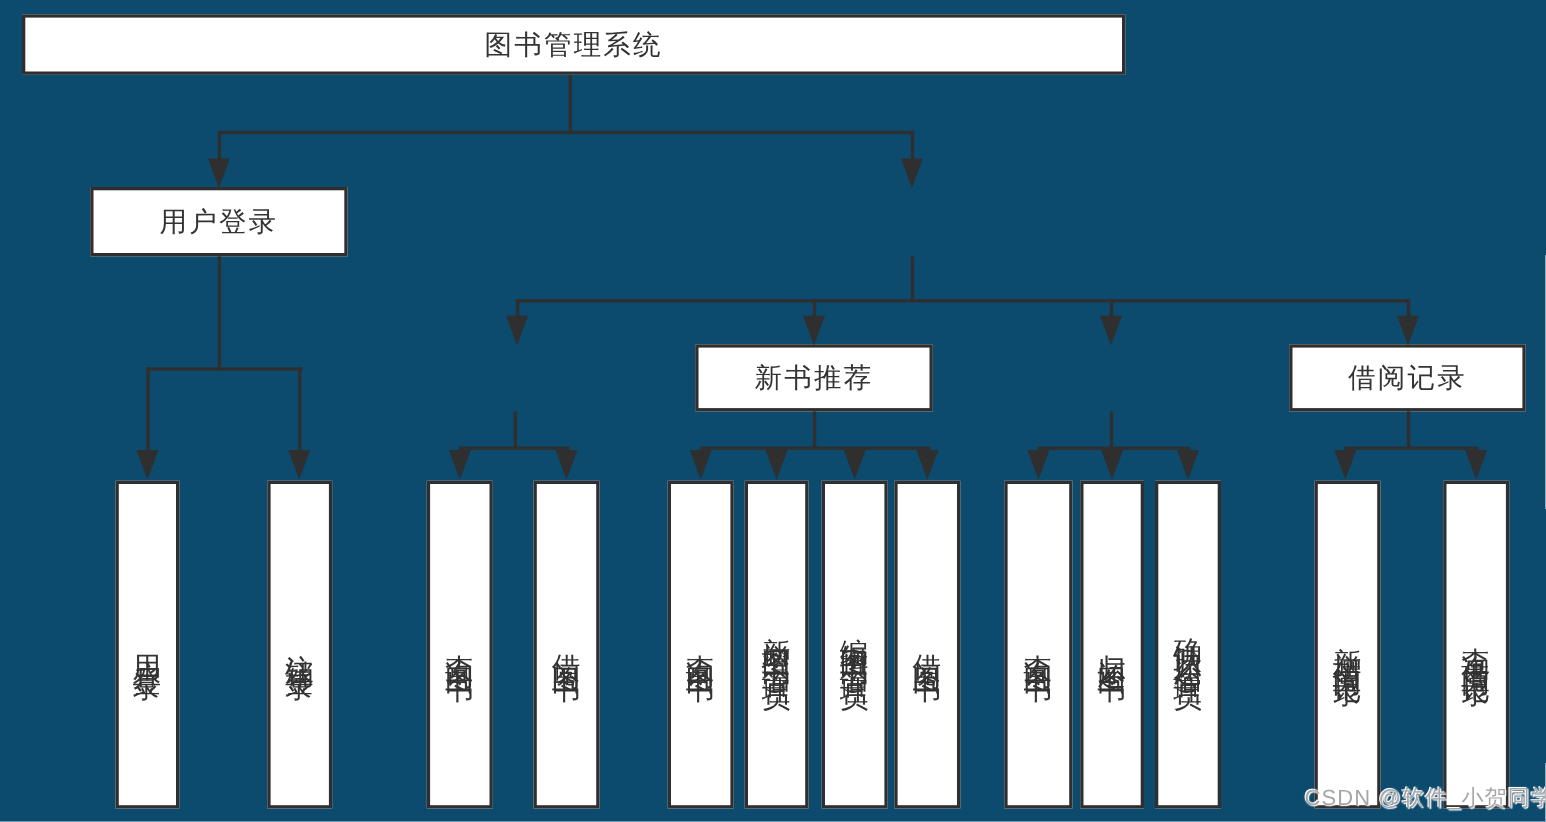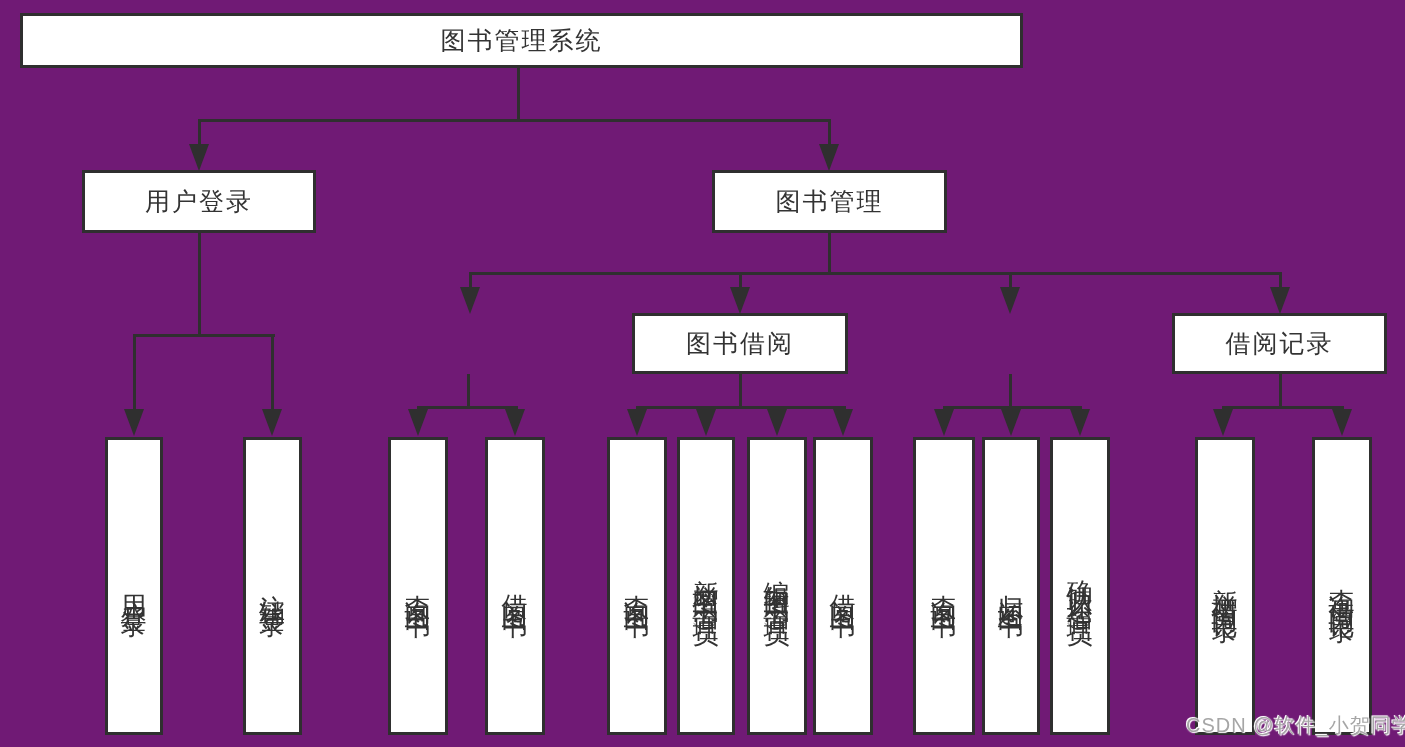--- a/index.html
+++ b/index.html
@@ -3,21 +3,21 @@
 <meta charset="utf-8">
 <style>
   * { margin: 0; padding: 0; box-sizing: border-box; }
   html, body { background: #ffffff; }
   body { font-family: "Liberation Sans", "DejaVu Sans", sans-serif; }
 
   .canvas {
     position: relative;
     width: 1405px;
     height: 747px;
-    background: #701a75;
+    background: #0c4a6e;
     overflow: hidden;
   }
 
   
   .node {
     position: absolute;
     background: #ffffff;
     border: 3px solid #2f2f2f;
     display: flex;
     align-items: center;
@@ -71,26 +71,23 @@
 
 <div class="canvas">
 
   <div class="node" style="left:20px; top:13px; width:1003px; height:55px;">
     <span class="lbl">图书管理系统</span>
   </div>
 
   <div class="node" style="left:82px; top:170px; width:234px; height:63px;">
     <span class="lbl">用户登录</span>
   </div>
-  <div class="node" style="left:712px; top:170px; width:235px; height:63px;">
-    <span class="lbl">图书管理</span>
-  </div>
 
   <div class="node" style="left:632px; top:313px; width:216px; height:61px;">
-    <span class="lbl">图书借阅</span>
+    <span class="lbl">新书推荐</span>
   </div>
   <div class="node" style="left:1172px; top:313px; width:215px; height:61px;align-items:center;">
     <span class="lbl">借阅记录</span>
   </div>
 
   <div class="node leaf" style="left:105px; top:437px; width:58px; height:298px;">
     <span class="lbl">用户登录</span>
   </div>
   <div class="node leaf" style="left:243px; top:437px; width:59px; height:298px;">
     <span class="lbl">注销登录</span>

